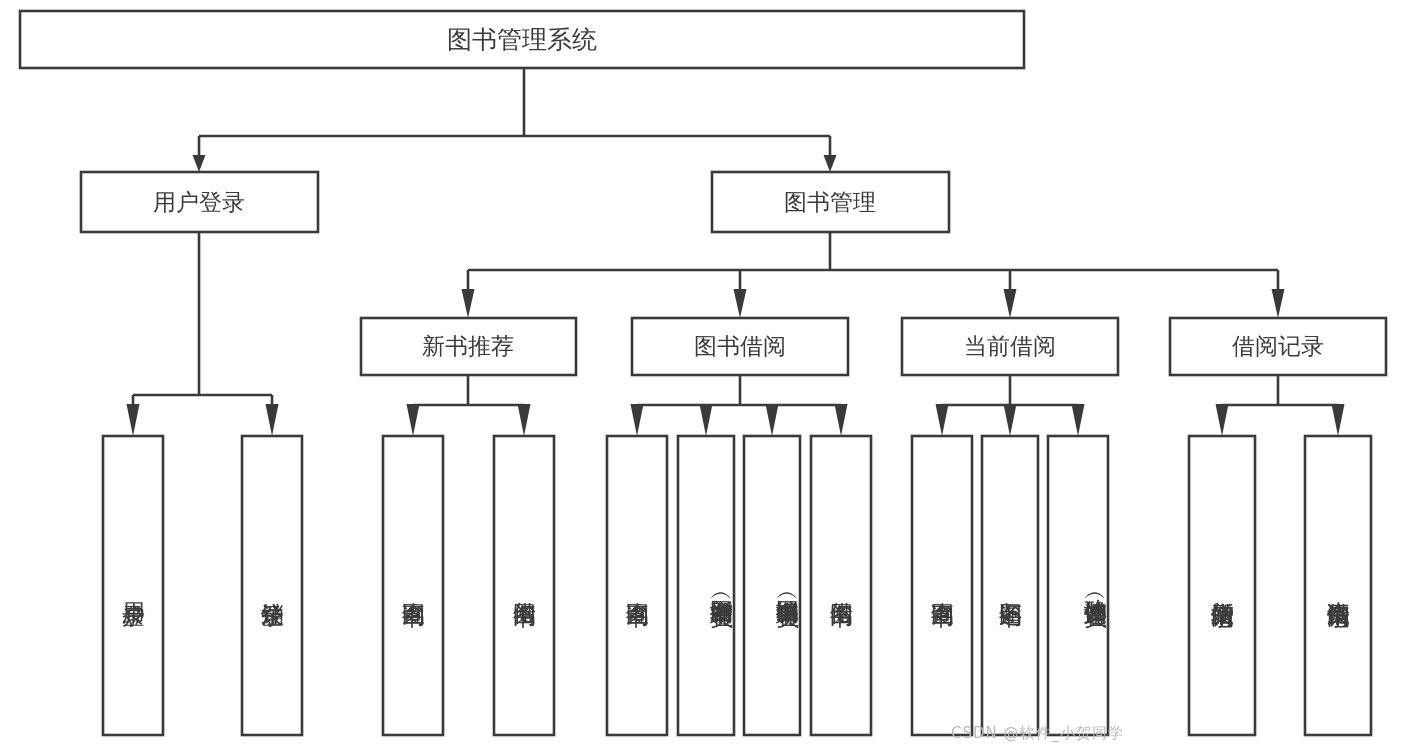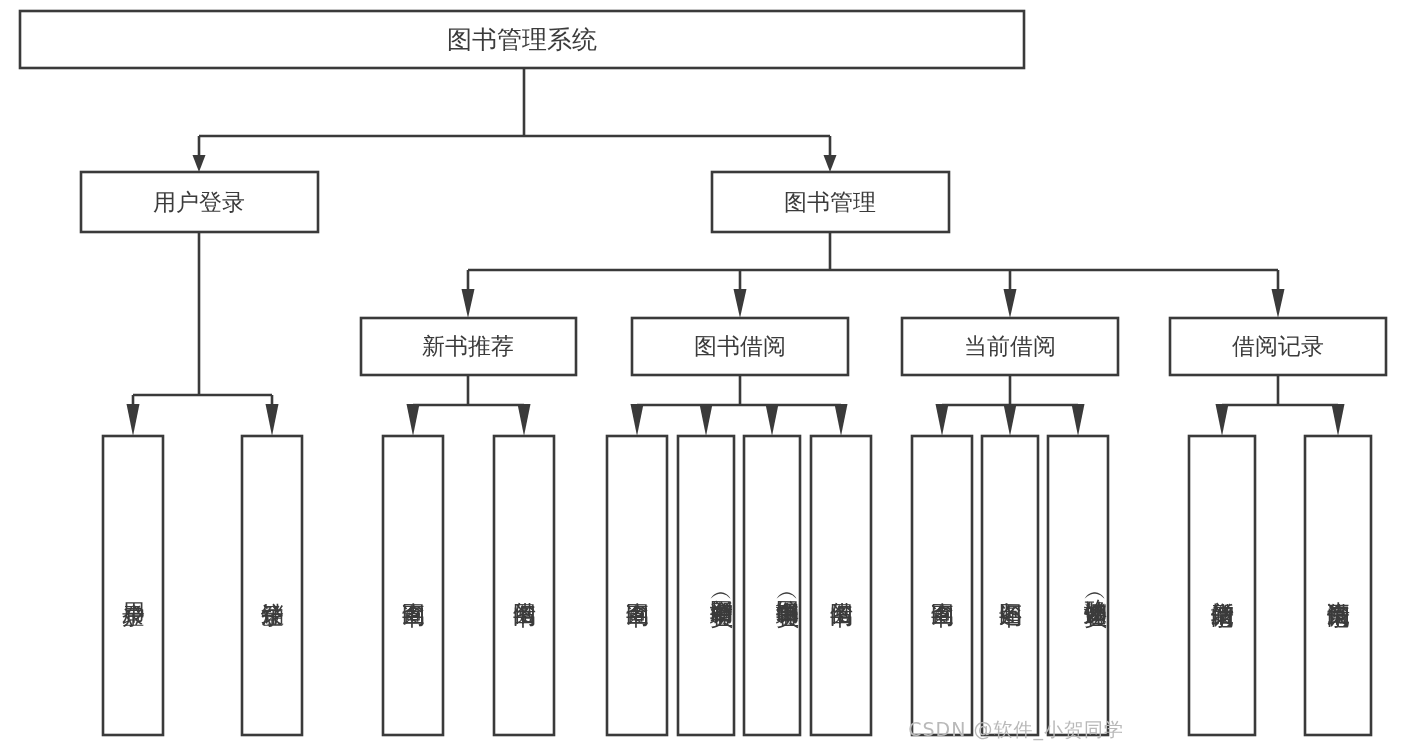--- a/index.html
+++ b/index.html
@@ -35,21 +35,21 @@
     color:#3b3b3b;
     white-space:normal;
     text-align:center;
     pointer-events:none;
   }
   .watermark{
     position:absolute;
     right:8px;
     bottom:4px;
     font-family:"DejaVu Sans","Liberation Sans",sans-serif;
-    font-size:19px;
+    font-size:15px;
     color:#b9b9b9;
     letter-spacing:1px;
     white-space:nowrap;
   }
 </style>
 </head>
 <body>
 
 <div id="stage">
 

